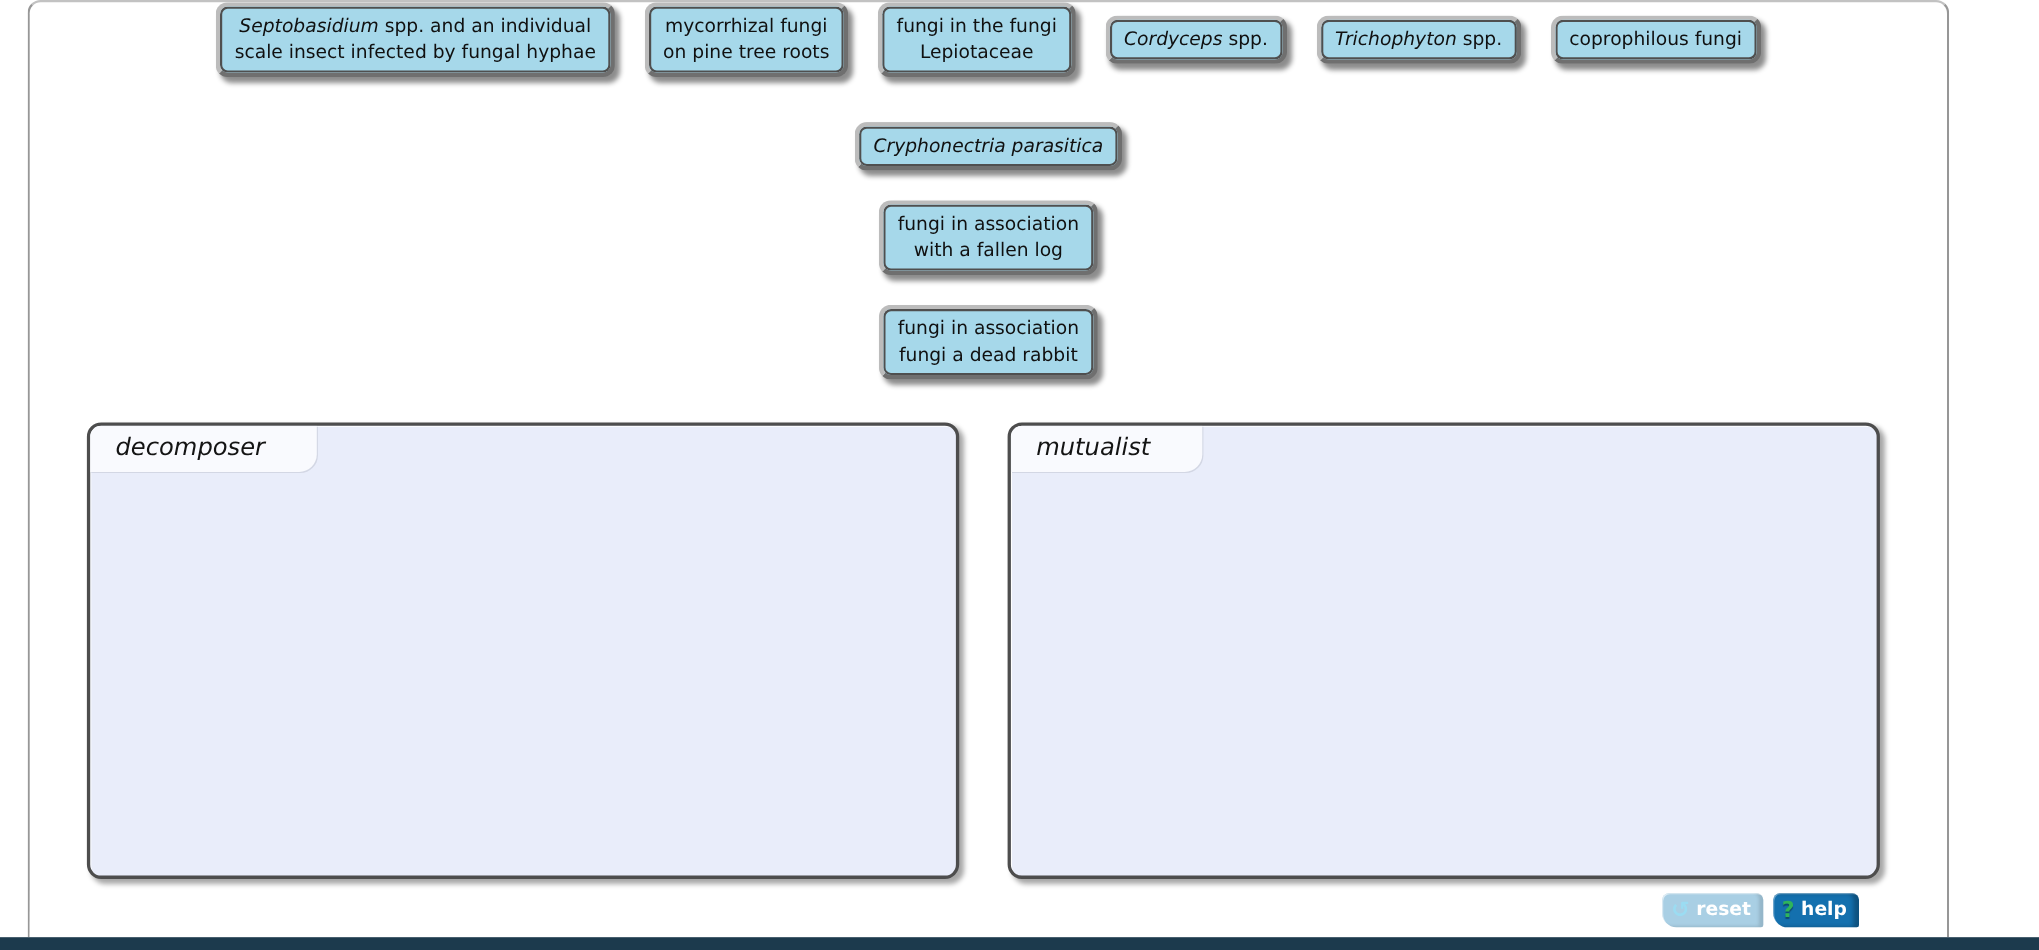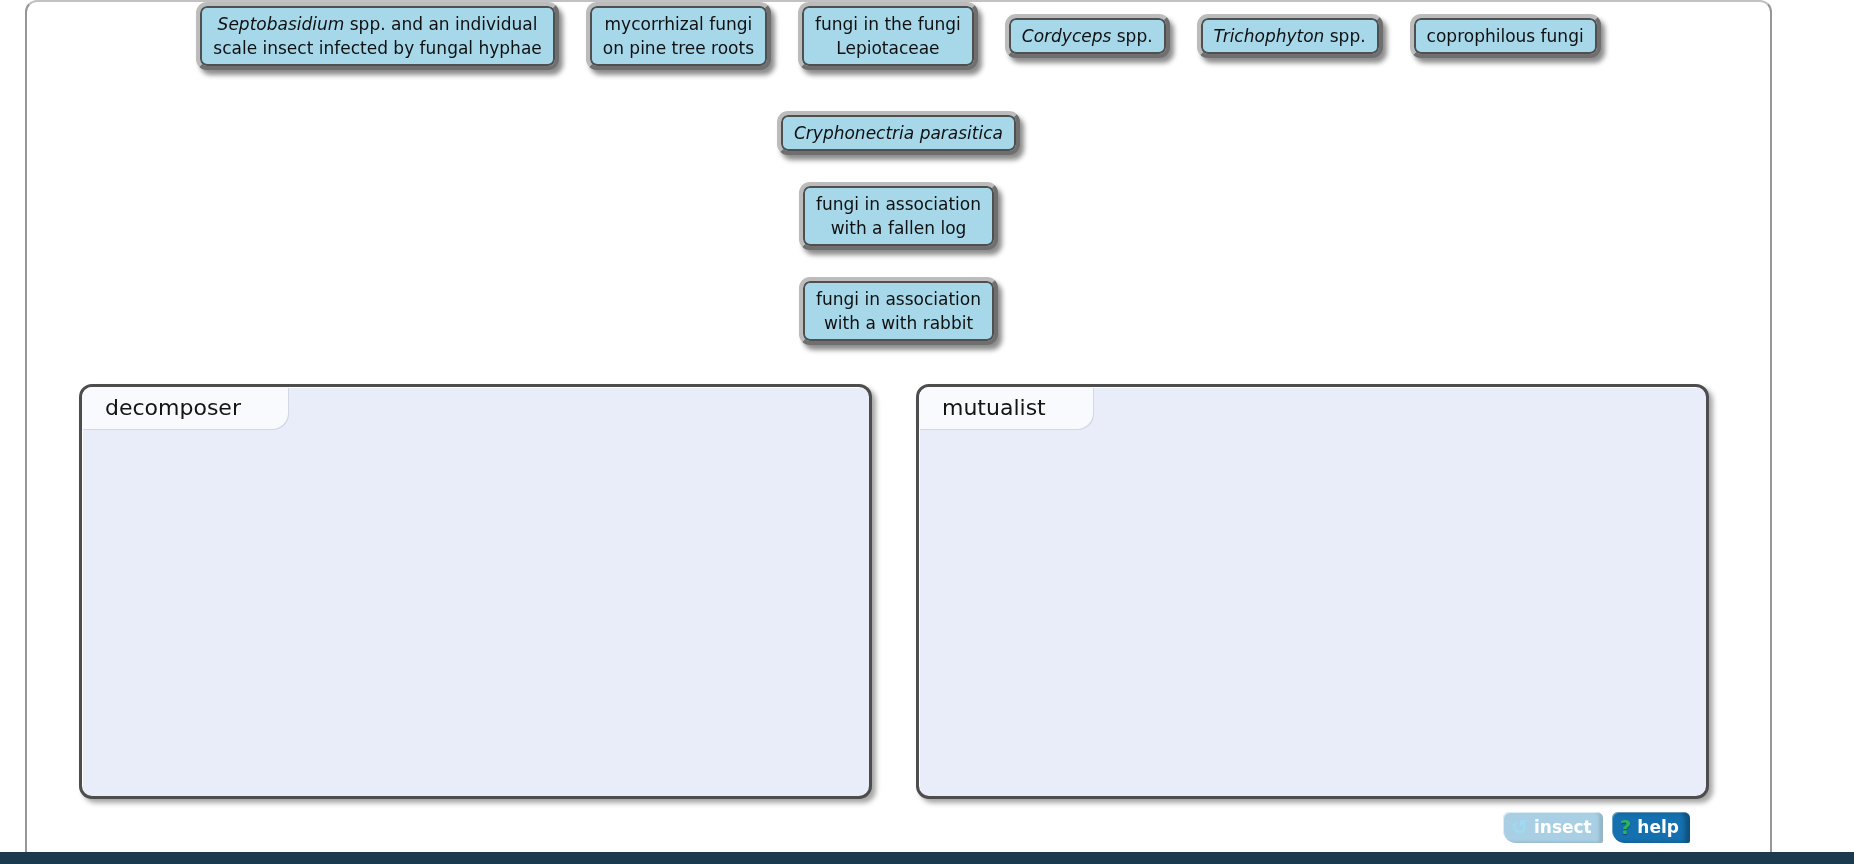--- a/index.html
+++ b/index.html
@@ -26,21 +26,21 @@
     box-shadow: inset 0 0 0 2px #4f4f4f, 4px 5px 5px rgba(0,0,0,0.45);
     padding:6px 13px;
     font-size:17px;line-height:24px;color:#101010;
     text-align:center;cursor:pointer;user-select:none;
   }
   .token-line{white-space:nowrap;}
   .token em{font-style:italic;}
   
   .bins{
     position:absolute;left:52px;right:61px;top:382px;height:415px;
-    display:flex;gap:44px;
+    display:flex;gap:44px;font-style:italic;
   }
   .bin{
     flex:1;position:relative;box-sizing:border-box;
     background:#e9edfa;
     border:3px solid #4d4d4d;border-radius:13px;
     box-shadow: 4px 4px 5px rgba(0,0,0,0.35), inset 1px 1px 0 #ffffff;
     overflow:hidden;
   }
   .bin-tab{
     position:absolute;left:0;top:0;
@@ -111,38 +111,38 @@
     <div class="token-row" id="token-row-2">
         <div class="token">
           <div class="token-line"><em>Cryphonectria parasitica</em></div>
         </div>
         <div class="token">
           <div class="token-line"><span>fungi in association</span></div>
           <div class="token-line"><span>with a fallen log</span></div>
         </div>
         <div class="token">
           <div class="token-line"><span>fungi in association</span></div>
-          <div class="token-line"><span>with a with rabbit</span></div>
+          <div class="token-line"><span>fungi a dead rabbit</span></div>
         </div>
       </div>
   </div>
 
   <div class="bins" id="bins">
       <div class="bin">
         <div class="bin-tab">decomposer</div>
       </div>
       <div class="bin">
         <div class="bin-tab">mutualist</div>
       </div>
     </div>
 
   <div class="toolbar">
     <button class="btn btn-reset">
       <span class="reset-icon">↺</span>
-      <span>insect</span>
+      <span>reset</span>
     </button>
     <button class="btn btn-help">
       <span class="help-icon">?</span>
       <span>help</span>
     </button>
   </div>
 
 </div>
 
 <div class="bottom-bar"></div>

